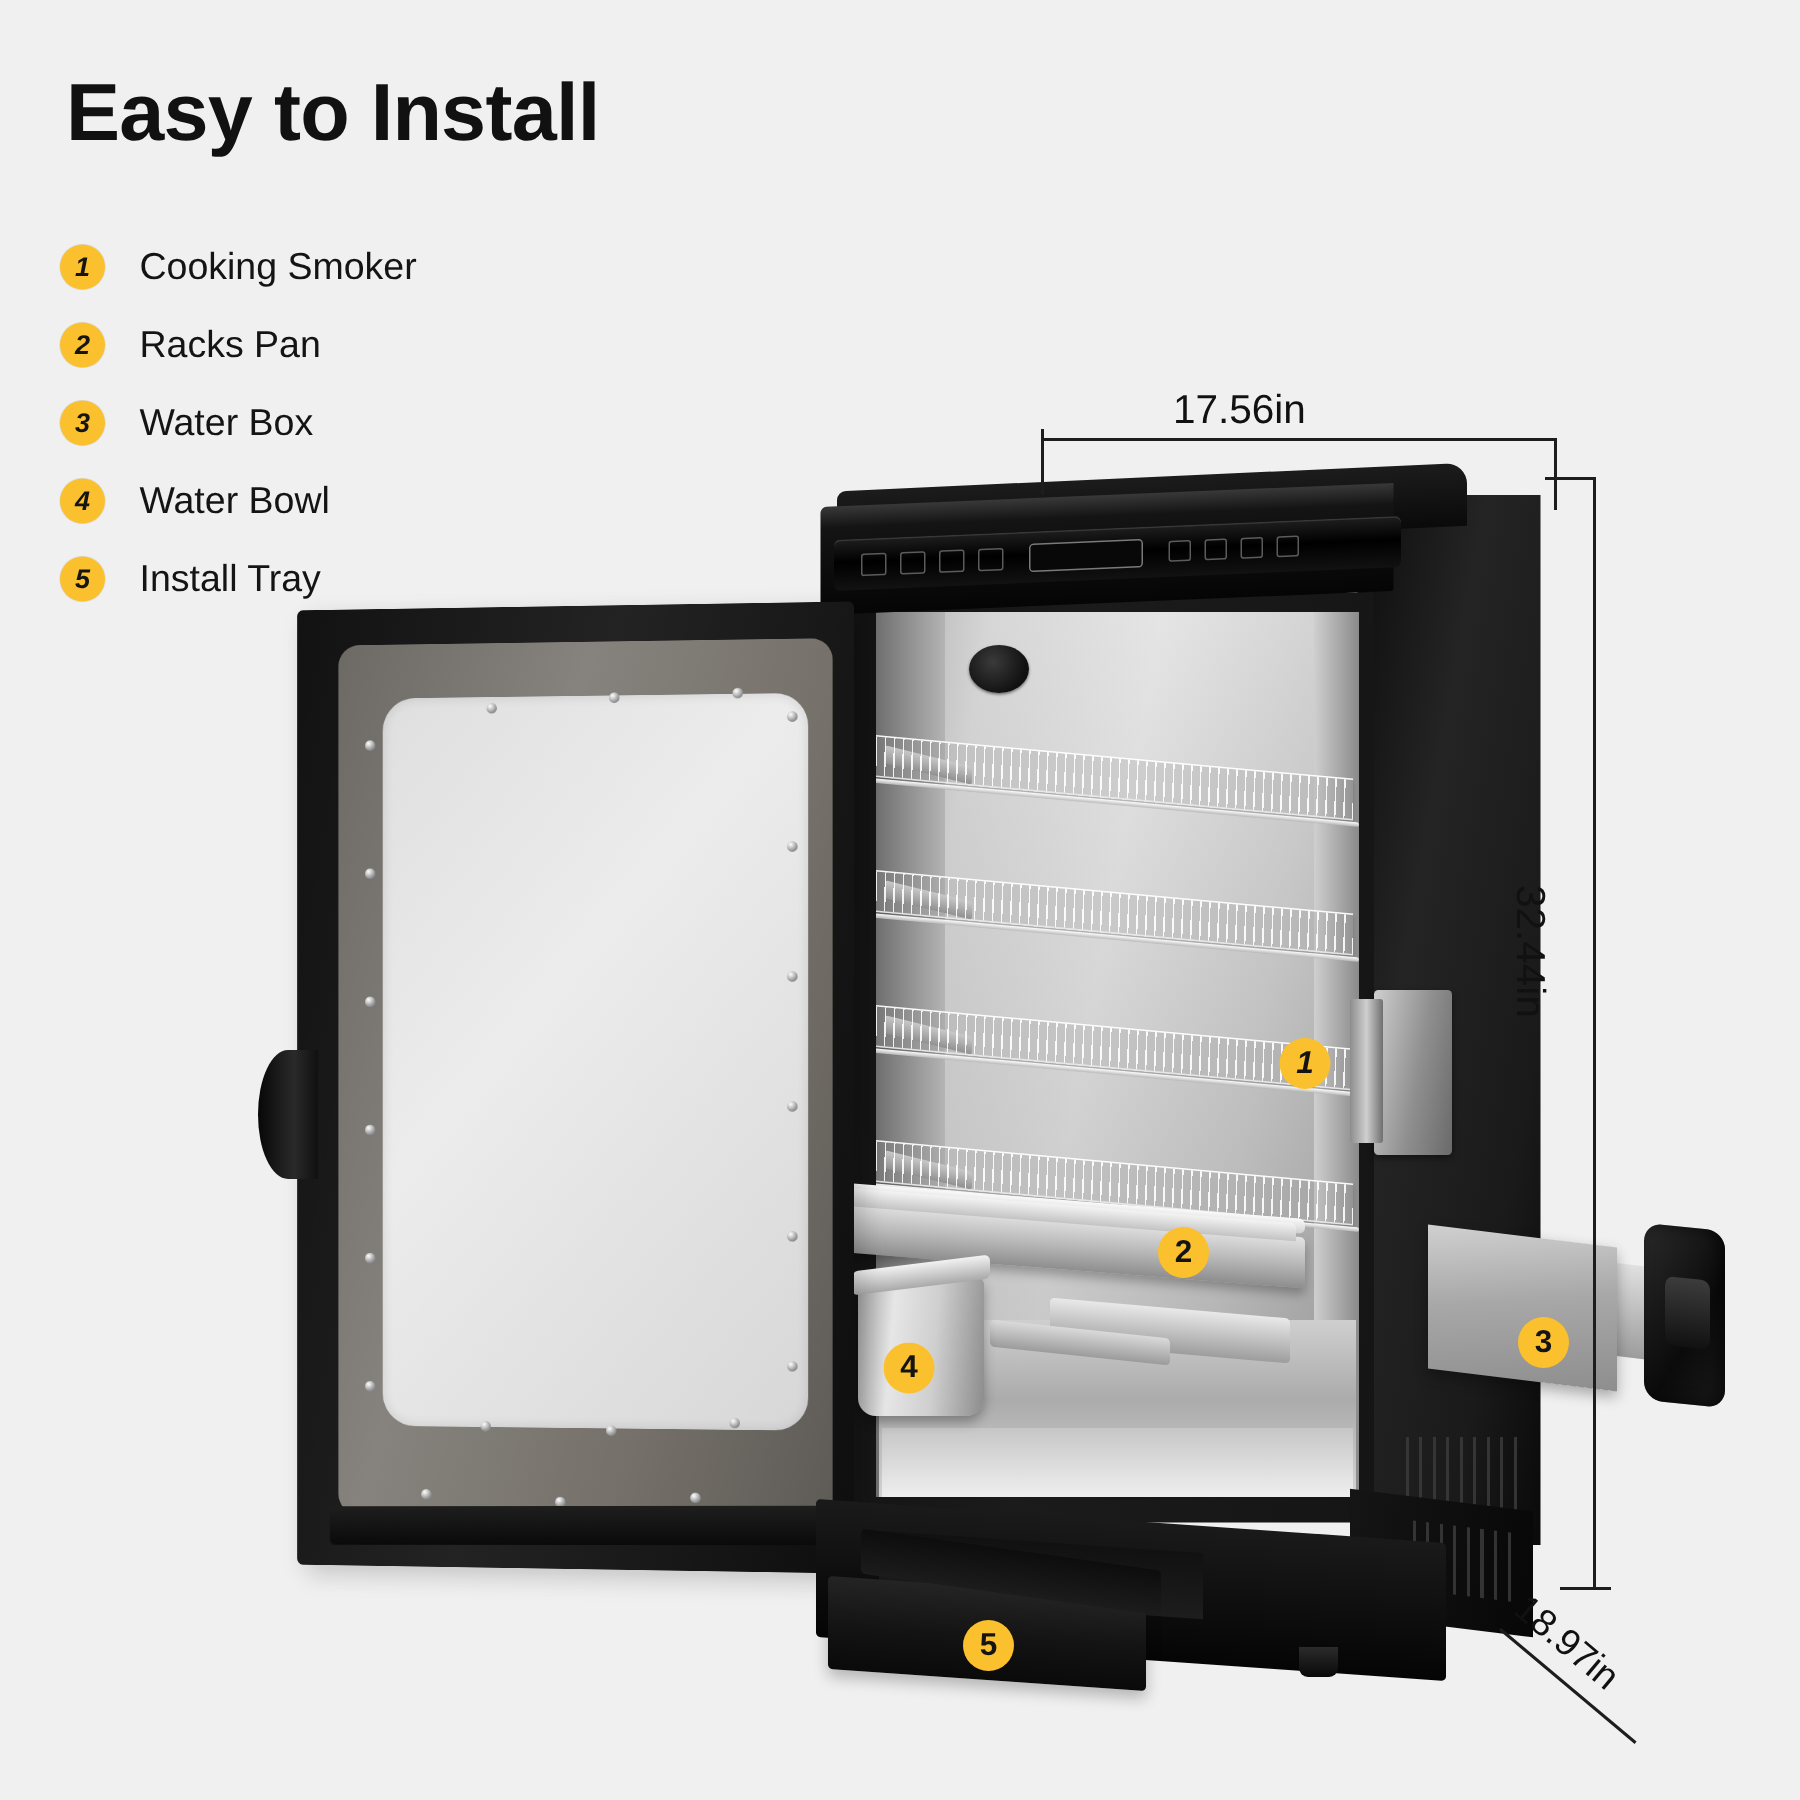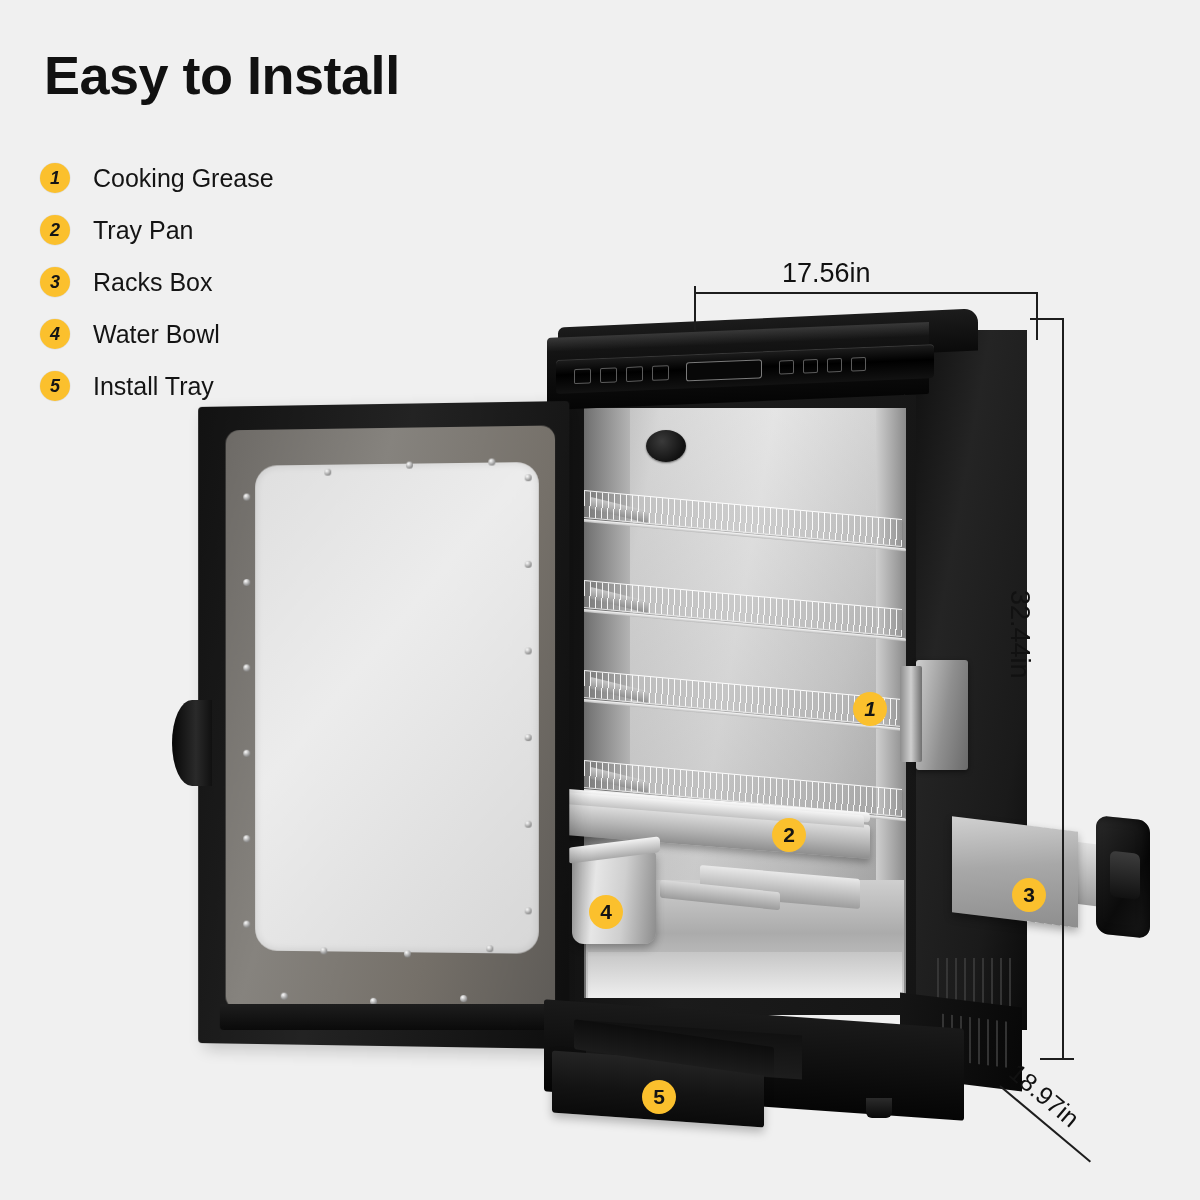--- a/index.html
+++ b/index.html
@@ -452,29 +452,29 @@
 </head>
 <body>
 
 <div class="stage">
 
   <div class="title">Easy to Install</div>
 
   <div class="legend">
     <div class="legend-row">
       <div class="badge">1</div>
-      <div class="legend-label">Cooking Grease</div>
+      <div class="legend-label">Cooking Smoker</div>
     </div>
     <div class="legend-row">
       <div class="badge">2</div>
-      <div class="legend-label">Tray Pan</div>
+      <div class="legend-label">Racks Pan</div>
     </div>
     <div class="legend-row">
       <div class="badge">3</div>
-      <div class="legend-label">Racks Box</div>
+      <div class="legend-label">Water Box</div>
     </div>
     <div class="legend-row">
       <div class="badge">4</div>
       <div class="legend-label">Water Bowl</div>
     </div>
     <div class="legend-row">
       <div class="badge">5</div>
       <div class="legend-label">Install Tray</div>
     </div>
   </div>

